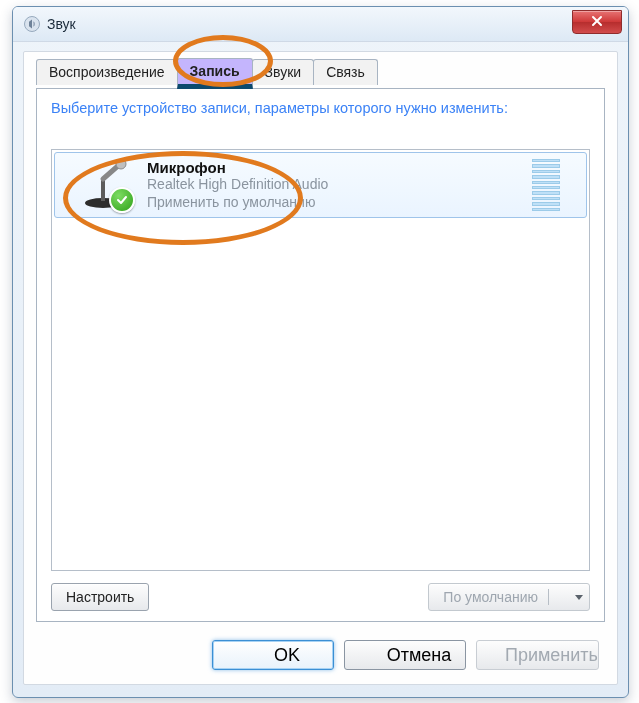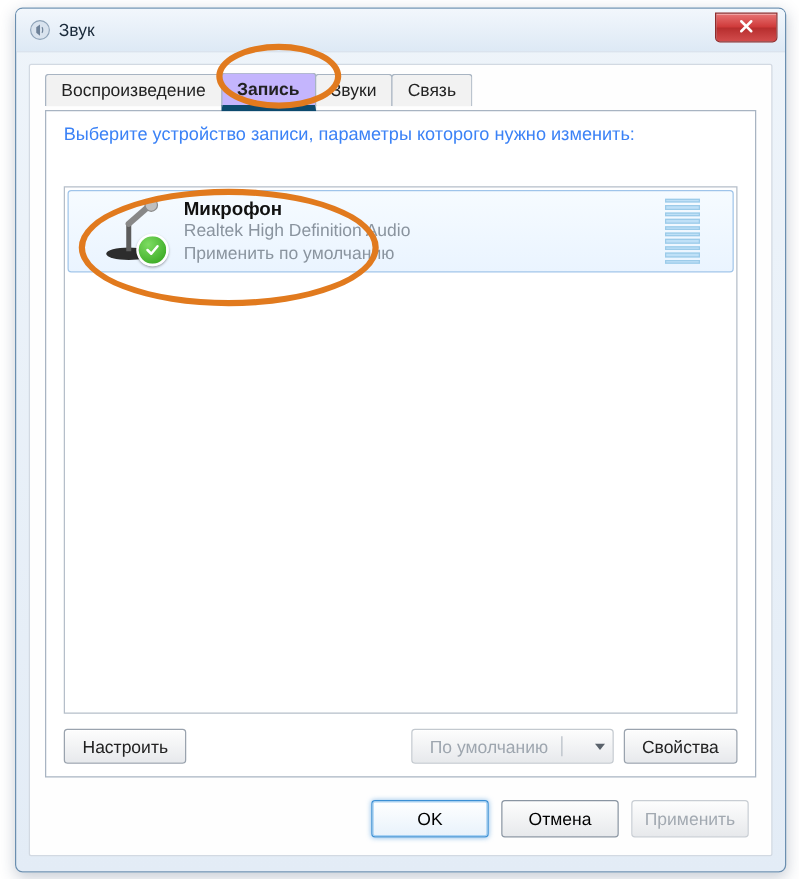--- a/index.html
+++ b/index.html
@@ -199,27 +199,28 @@
   .dialog-btn-row {
     position: absolute;
     right: 18px; bottom: 14px;
     display: flex;
     align-items: center;
   }
   .dlg-btn {
     min-width: 92px;
     height: 28px;
     margin-left: 10px;
-    font-size: 14px;
+    font-size: 18px;
     border: 1px solid #8a95a2;
     border-radius: 3px;
     display: inline-flex;
     align-items: center;
     justify-content: center;
     background: linear-gradient(to bottom,#fdfdfd,#e7e9ec);
+    padding-left: 28px;
   }
   .dlg-btn.default {
     border: 1px solid #3b8fd4;
     box-shadow: 0 0 0 1px #a7d2f4 inset, 0 0 4px rgba(70,150,220,0.6);
     background: linear-gradient(to bottom,#ffffff,#e8f2fb);
   }
   .dlg-btn.disabled { color: #a2a9b1; border-color: #c8cdd3; }
 
   
   .hl {
@@ -303,23 +304,20 @@
       <div class="panel-btn-row">
         <div class="btn">
             <span>Настроить</span>
           </div>
         <div class="spacer"></div>
         <div class="btn split disabled">
           <span>По умолчанию</span>
           <span class="divider"></span>
           <span class="caret"></span>
         </div>
-        <div class="btn">
-            <span>Свойства</span>
-          </div>
       </div>
     </div>
 
     <div class="dialog-btn-row">
       <div class="dlg-btn default">
           <span>OK</span>
         </div>
       <div class="dlg-btn">
           <span>Отмена</span>
         </div>

